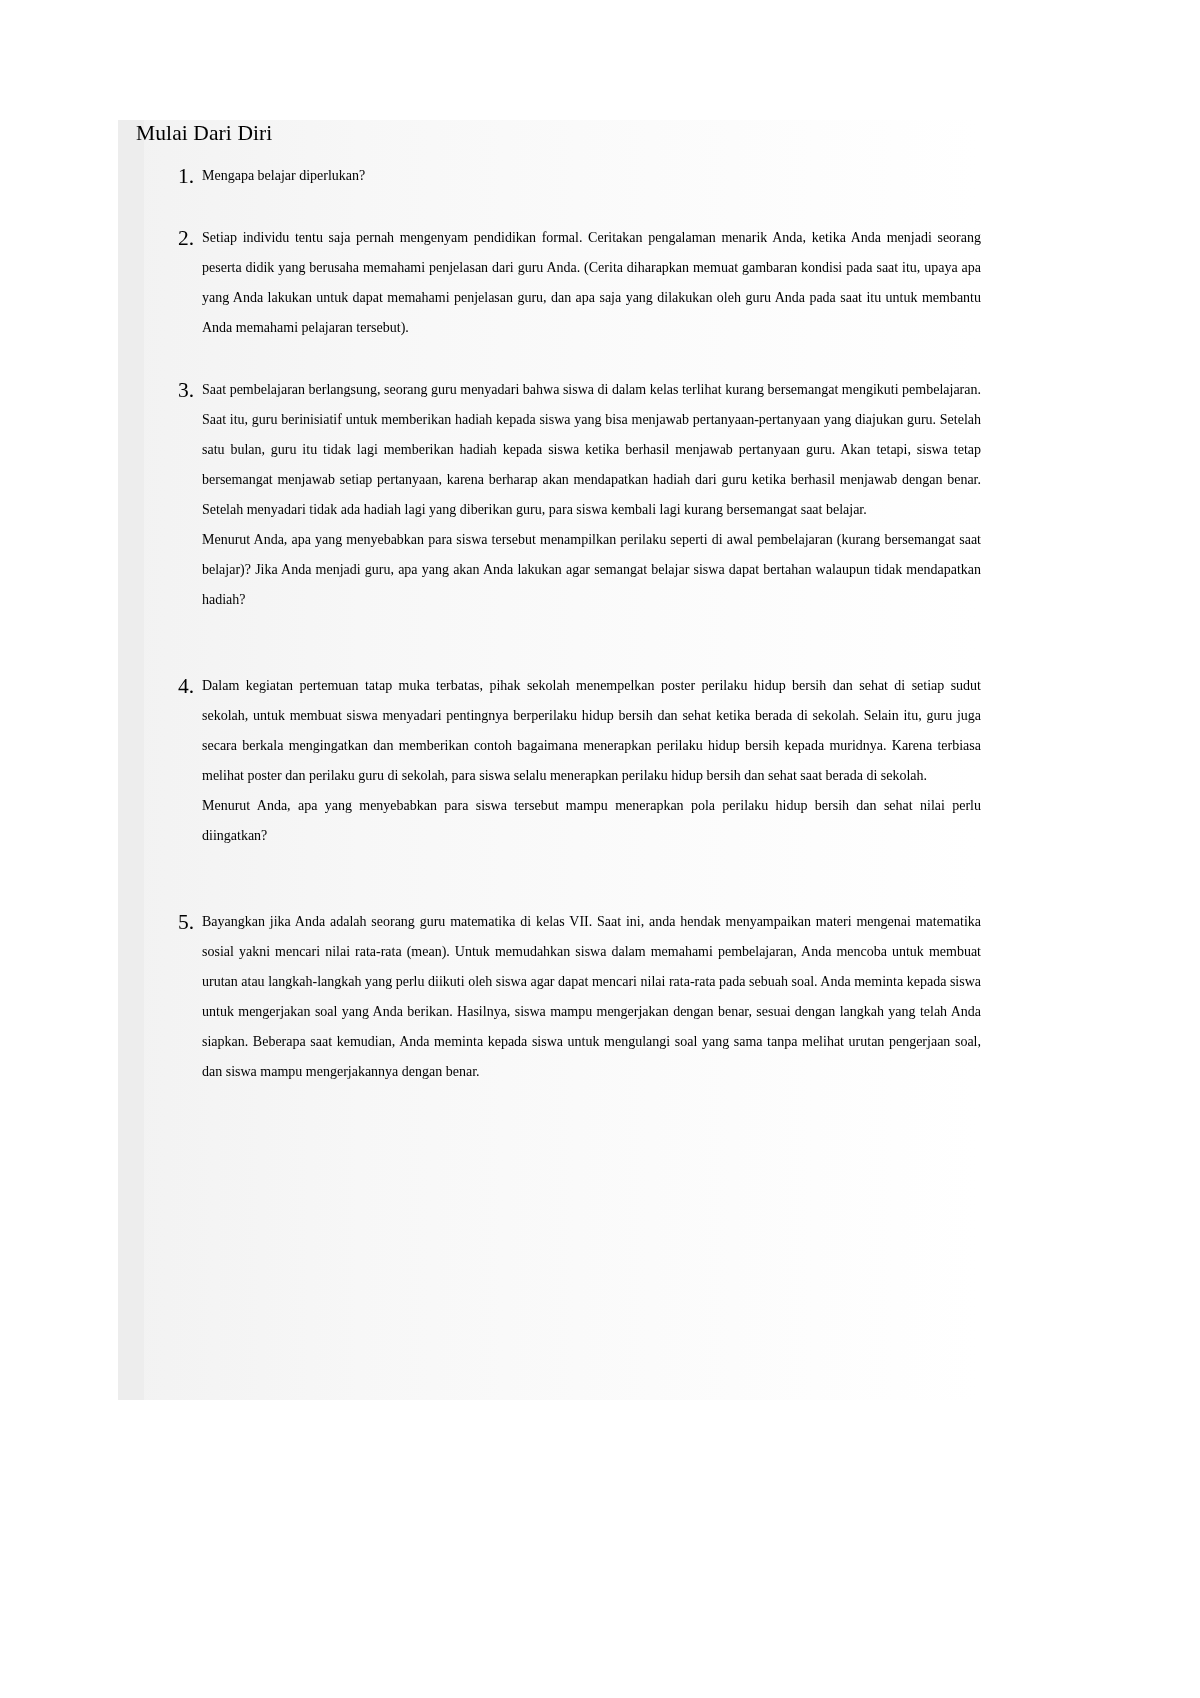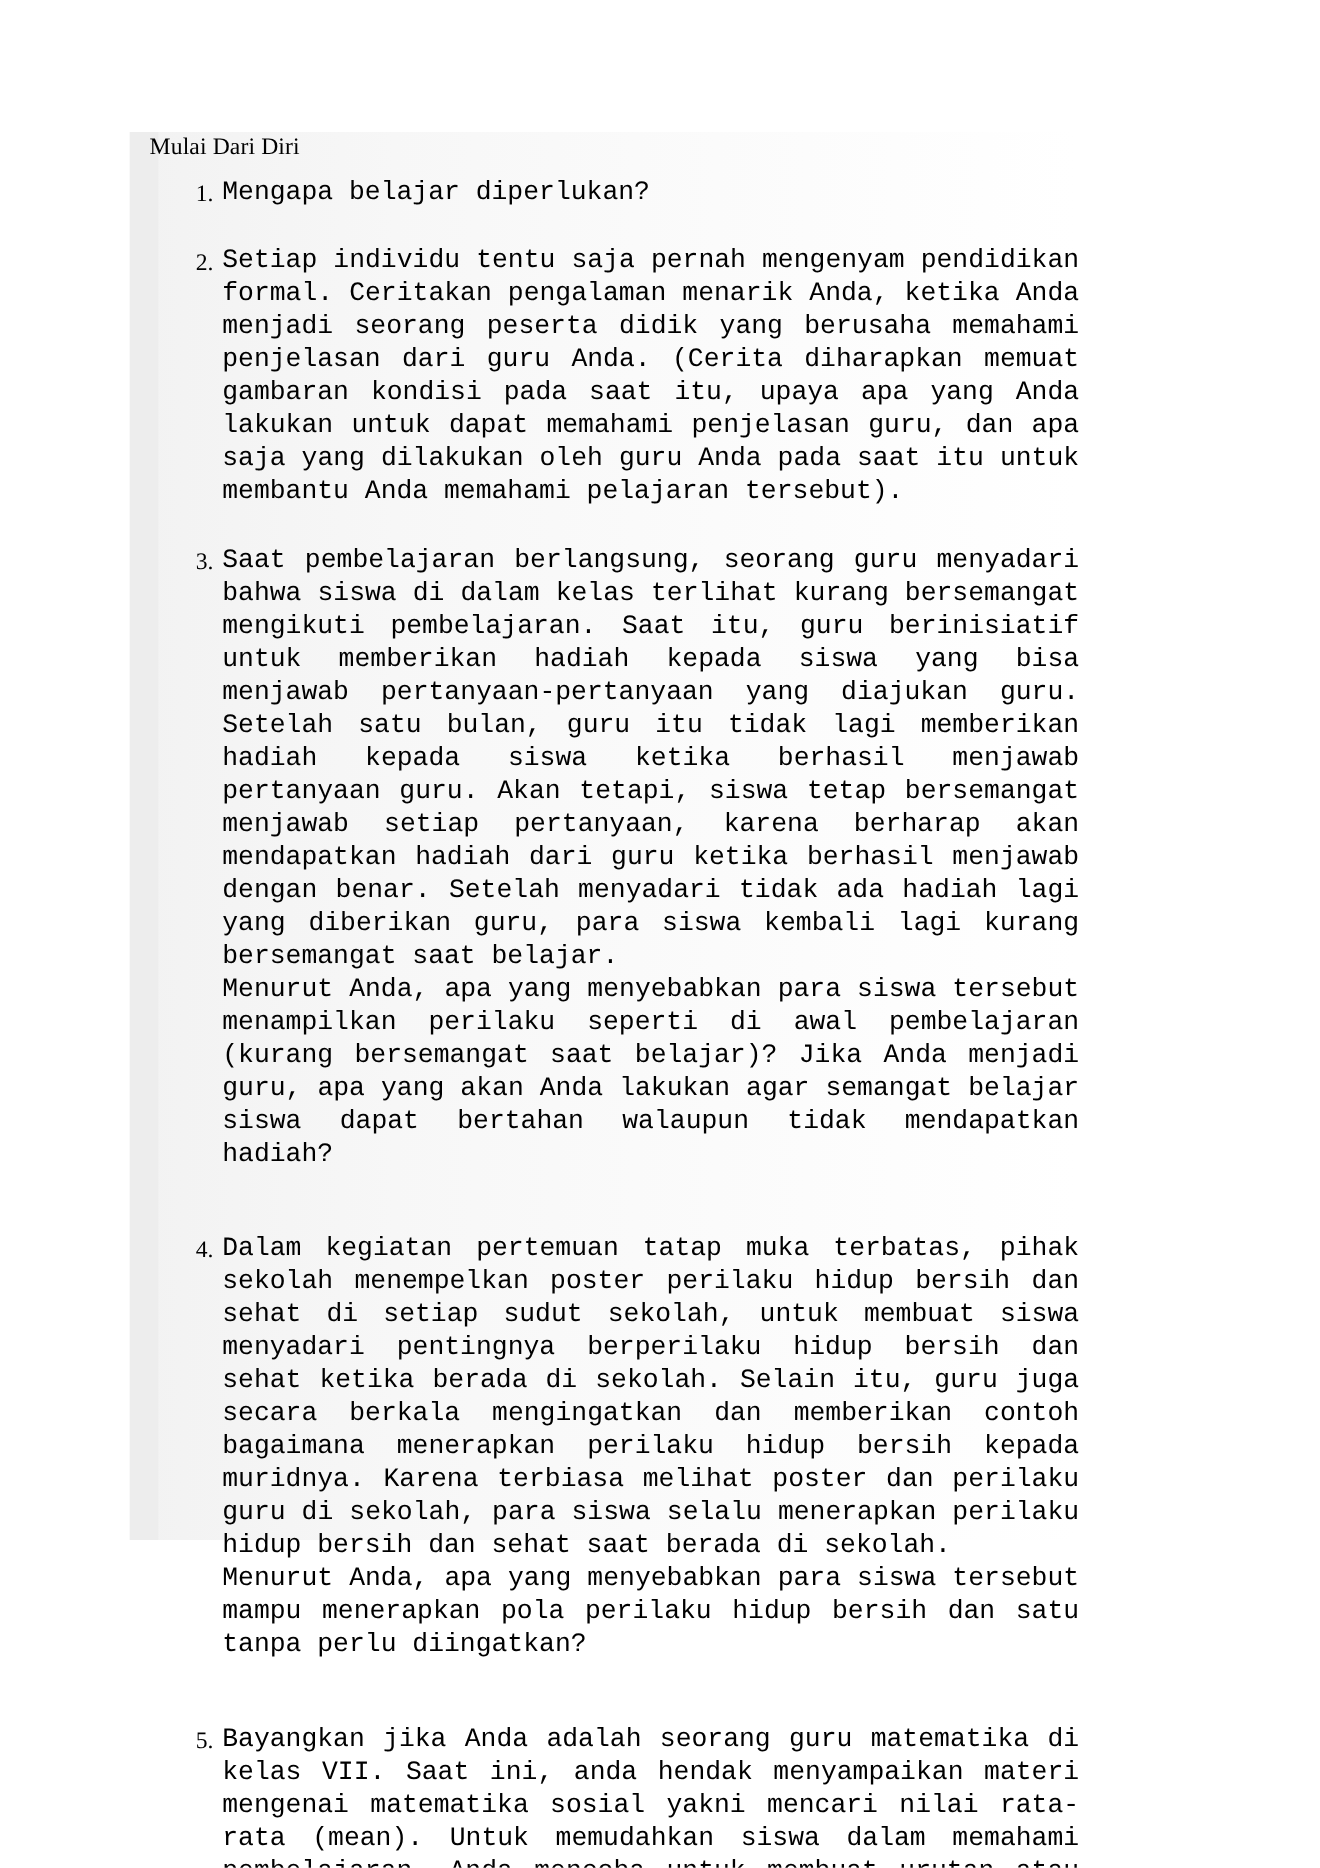--- a/index.html
+++ b/index.html
@@ -80,27 +80,26 @@
     position: absolute;
     left: 28px;
     top: 0;
     width: 30px;
     text-align: right;
     font-size: 21.5px;
     line-height: 30px;
   }
 
   .para {
-    font-size: 24px;
+    font-size: 14px;
     line-height: 30px;
     text-align: justify;
     text-justify: inter-word;
     margin: 0;
     hyphens: none;
-    font-family: Liberation Mono, monospace;
   }
   .gap-md { height: 32px; }
   .gap-lg { height: 56px; }
 
   
   li.item-1 { margin-bottom: 0; }
   li.item-2 { margin-bottom: 0; }
   li.item-3 { margin-bottom: 0; }
   li.item-4 { margin-bottom: 0; }
   li.item-5 { margin-bottom: 0; }
@@ -133,21 +132,21 @@
       <li class="item-3">
         <span class="marker">3.</span>
         <p class="para">Saat pembelajaran berlangsung, seorang guru menyadari bahwa siswa di dalam kelas terlihat kurang bersemangat mengikuti pembelajaran. Saat itu, guru berinisiatif untuk memberikan hadiah kepada siswa yang bisa menjawab pertanyaan-pertanyaan yang diajukan guru. Setelah satu bulan, guru itu tidak lagi memberikan hadiah kepada siswa ketika berhasil menjawab pertanyaan guru. Akan tetapi, siswa tetap bersemangat menjawab setiap pertanyaan, karena berharap akan mendapatkan hadiah dari guru ketika berhasil menjawab dengan benar. Setelah menyadari tidak ada hadiah lagi yang diberikan guru, para siswa kembali lagi kurang bersemangat saat belajar.</p>
         <p class="para">Menurut Anda, apa yang menyebabkan para siswa tersebut menampilkan perilaku seperti di awal pembelajaran (kurang bersemangat saat belajar)? Jika Anda menjadi guru, apa yang akan Anda lakukan agar semangat belajar siswa dapat bertahan walaupun tidak mendapatkan hadiah?</p>
         <div class="gap-lg"></div>
       </li>
 
       <li class="item-4">
         <span class="marker">4.</span>
         <p class="para">Dalam kegiatan pertemuan tatap muka terbatas, pihak sekolah menempelkan poster perilaku hidup bersih dan sehat di setiap sudut sekolah, untuk membuat siswa menyadari pentingnya berperilaku hidup bersih dan sehat ketika berada di sekolah. Selain itu, guru juga secara berkala mengingatkan dan memberikan contoh bagaimana menerapkan perilaku hidup bersih kepada muridnya. Karena terbiasa melihat poster dan perilaku guru di sekolah, para siswa selalu menerapkan perilaku hidup bersih dan sehat saat berada di sekolah.</p>
-        <p class="para">Menurut Anda, apa yang menyebabkan para siswa tersebut mampu menerapkan pola perilaku hidup bersih dan satu tanpa perlu diingatkan?</p>
+        <p class="para">Menurut Anda, apa yang menyebabkan para siswa tersebut mampu menerapkan pola perilaku hidup bersih dan sehat nilai perlu diingatkan?</p>
         <div class="gap-lg"></div>
       </li>
 
       <li class="item-5">
         <span class="marker">5.</span>
         <p class="para">Bayangkan jika Anda adalah seorang guru matematika di kelas VII. Saat ini, anda hendak menyampaikan materi mengenai matematika sosial yakni mencari nilai rata-rata (mean). Untuk memudahkan siswa dalam memahami pembelajaran, Anda mencoba untuk membuat urutan atau langkah-langkah yang perlu diikuti oleh siswa agar dapat mencari nilai rata-rata pada sebuah soal. Anda meminta kepada siswa untuk mengerjakan soal yang Anda berikan. Hasilnya, siswa mampu mengerjakan dengan benar, sesuai dengan langkah yang telah Anda siapkan. Beberapa saat kemudian, Anda meminta kepada siswa untuk mengulangi soal yang sama tanpa melihat urutan pengerjaan soal, dan siswa mampu mengerjakannya dengan benar.</p>
       </li>
 
     </ol>
   </div>

